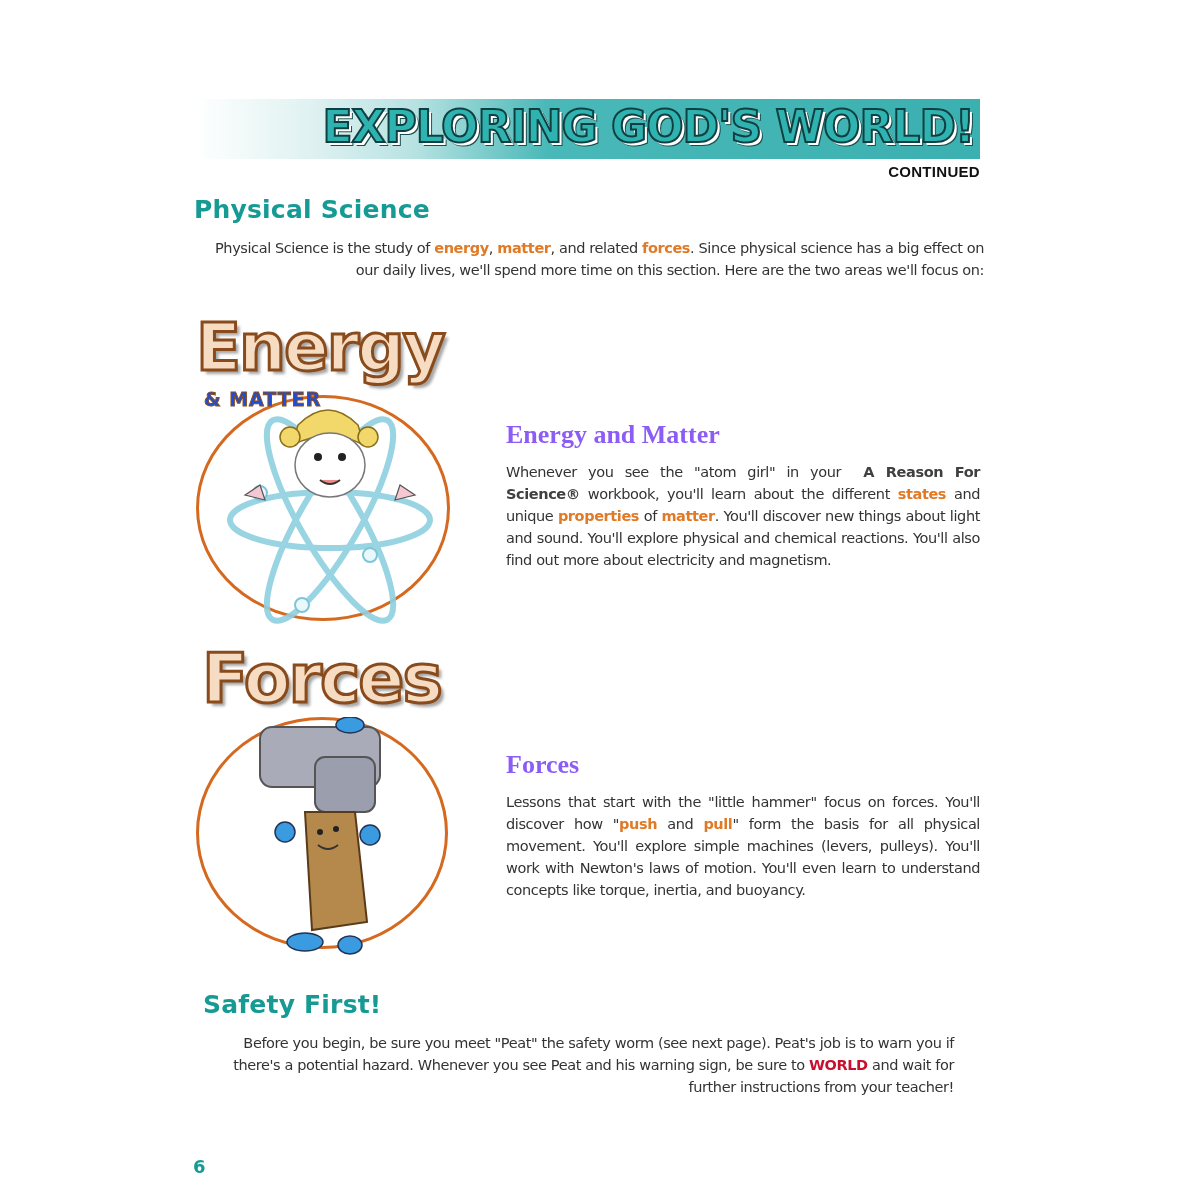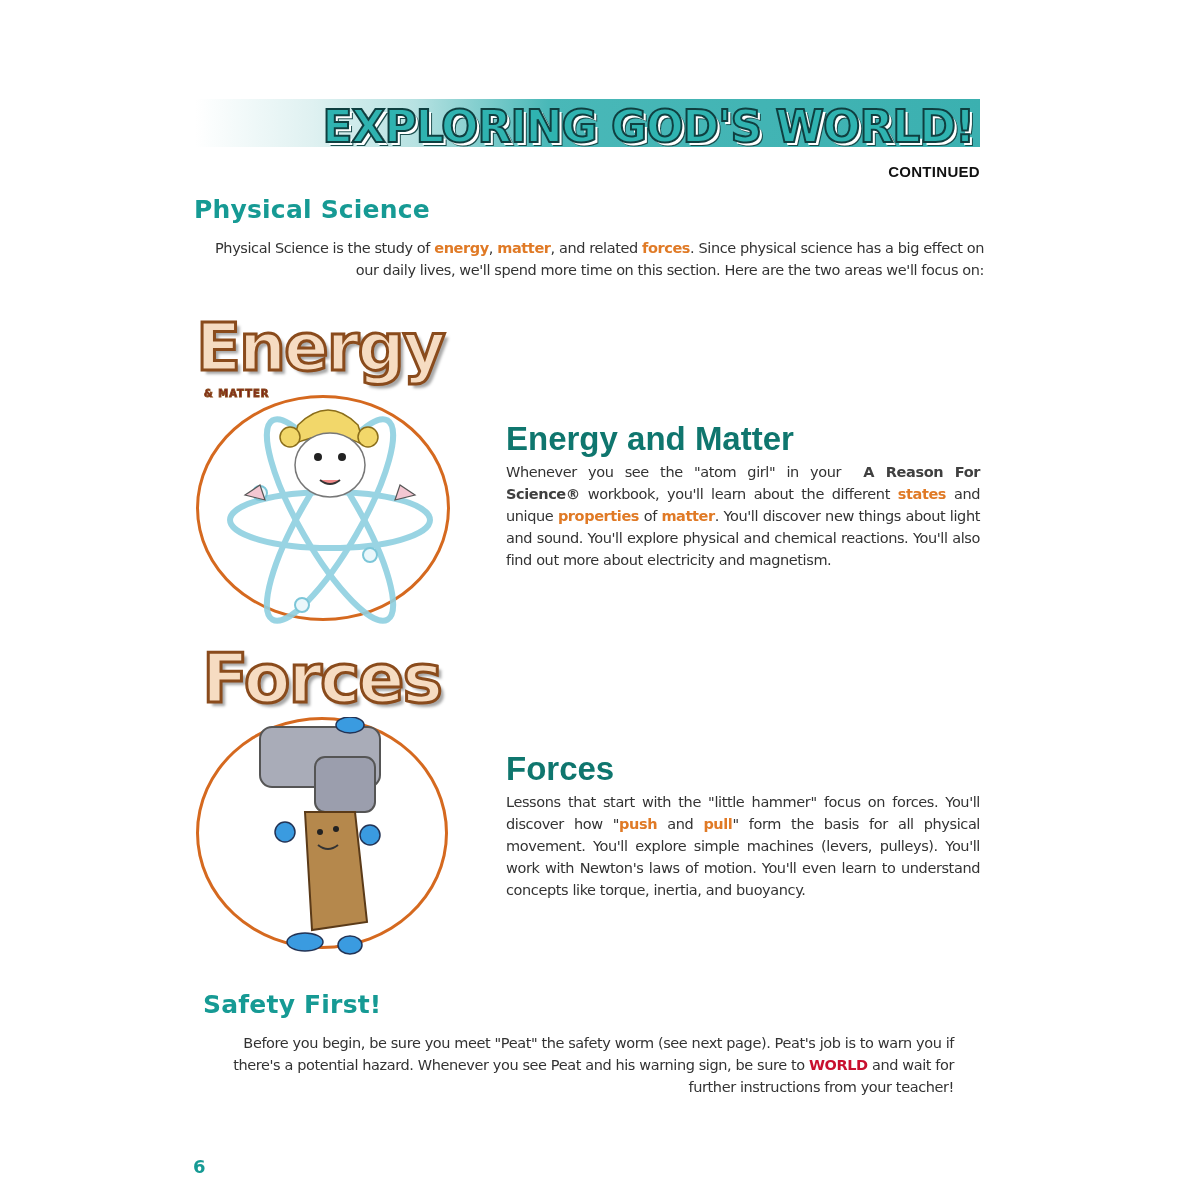--- a/index.html
+++ b/index.html
@@ -1,27 +1,27 @@
 <!DOCTYPE html>
 <html><head>
 <meta charset="utf-8">
 <style>
   html, body { margin:0; padding:0; background:#ffffff; }
   body { width:1200px; height:1200px; position:relative; overflow:hidden; font-family:"DejaVu Sans", sans-serif; color:#222; }
 
-  .banner { position:absolute; left:195px; top:99px; width:785px; height:48px;
+  .banner { position:absolute; left:195px; top:99px; width:785px; height:60px;
     background: linear-gradient(to right, #ffffff 0%, #dff1f1 15%, #b7e2e2 28%, #49b8b8 45%, #3bb0b0 100%); }
   .banner-title { position:absolute; right:6px; top:2px; font-family:"DejaVu Sans", sans-serif; font-weight:bold;
     font-size:44px; letter-spacing:-1px; color:#2fb3b0; line-height:52px;
     -webkit-text-stroke:2px #0f3f40;
     text-shadow: 3px 3px 0 #ffffff, 4px 4px 0 #1a4d4d; }
   .continued { position:absolute; right:220px; top:163px; font-family:"Liberation Sans", sans-serif; font-weight:bold; font-size:15px; color:#111; letter-spacing:0.3px; }
 
   .h-teal { position:absolute; font-family:"DejaVu Sans", sans-serif; font-weight:bold; color:#169a94; font-size:25px; letter-spacing:0.2px; }
-  .h-orange { position:absolute; font-family:Liberation Sans, sans-serif; font-weight:bold; color:#0f766e; font-size:33px; }
+  .h-orange { position:absolute; font-family:Liberation Serif, serif; font-weight:bold; color:#8b5cf6; font-size:26px; }
   .para { position:absolute; font-family:"DejaVu Sans", sans-serif; font-size:14.5px; line-height:22px; color:#333; letter-spacing:-0.4px;text-align:right; }
   .justify { text-align:justify; }
   .hl-o { color:#e07a26; font-weight:bold; }
   .hl-t { color:#404040; font-weight:bold;margin-left:11px; }
   .hl-r { color:#c8102e; font-weight:bold; }
 
   .art { position:absolute; }
   .ring { position:absolute; border:3px solid #d5691f; border-radius:50%; }
   .logo-word { position:absolute; font-family:"DejaVu Sans", sans-serif; font-weight:bold; color:#f6dcc2;
     -webkit-text-stroke:3px #8a4b1c; text-shadow:4px 4px 3px rgba(0,0,0,0.35); letter-spacing:-2px; }
@@ -53,21 +53,21 @@
     <circle cx="70" cy="52" r="10" fill="#f2d76a" stroke="#8a6d1a" stroke-width="1.5"></circle>
     <circle cx="148" cy="52" r="10" fill="#f2d76a" stroke="#8a6d1a" stroke-width="1.5"></circle>
     <ellipse cx="110" cy="80" rx="35" ry="32" fill="#ffffff" stroke="#777" stroke-width="1.5"></ellipse>
     <circle cx="98" cy="72" r="4" fill="#222"></circle>
     <circle cx="122" cy="72" r="4" fill="#222"></circle>
     <path d="M100 95 q10 8 20 0" stroke="#333" stroke-width="2" fill="#e88"></path>
     <path d="M25 110 l15 -10 l5 15 z" fill="#f4c7d2" stroke="#555" stroke-width="1.2"></path>
     <path d="M195 110 l-15 -10 l-5 15 z" fill="#f4c7d2" stroke="#555" stroke-width="1.2"></path>
   </svg>
   <div class="logo-word" style="left:6px; top:-6px; font-size:66px;">Energy</div>
-  <div style="position:absolute; left:14px; top:73px; font-family:'DejaVu Sans',sans-serif; font-weight:bold; font-size:10px; color:#7f1d1d; -webkit-text-stroke:1px #8a4b1c; letter-spacing:1px;">&amp; MATTER</div>
+  <div style="position:absolute; left:14px; top:73px; font-family:'DejaVu Sans',sans-serif; font-weight:bold; font-size:19px; color:#1d4ed8; -webkit-text-stroke:1px #8a4b1c; letter-spacing:1px;">&amp; MATTER</div>
 </div>
 
 <div class="h-orange" style="left:506px; top:420px;">Energy and Matter</div>
 <div class="para justify" style="left:506px; top:461px; width:474px;"><span>Whenever you see the "atom girl" in your </span><span class="hl-t">A Reason For Science®</span><span> workbook, you'll learn about the different </span><span class="hl-o">states</span><span> and unique </span><span class="hl-o">properties</span><span> of </span><span class="hl-o">matter</span><span>. You'll discover new things about light and sound. You'll explore physical and chemical reactions. You'll also find out more about electricity and magnetism.</span></div>
 
 <div class="art" style="left:190px; top:645px; width:270px; height:310px;">
   <div class="ring" style="left:6px; top:72px; width:246px; height:226px;"></div>
   <svg style="position:absolute; left:60px; top:72px;" width="150" height="240" viewBox="0 0 150 240">
     <rect x="10" y="10" width="120" height="60" rx="12" fill="#a9acb8" stroke="#555" stroke-width="2"></rect>
     <rect x="65" y="40" width="60" height="55" rx="10" fill="#9b9ead" stroke="#555" stroke-width="2"></rect>

